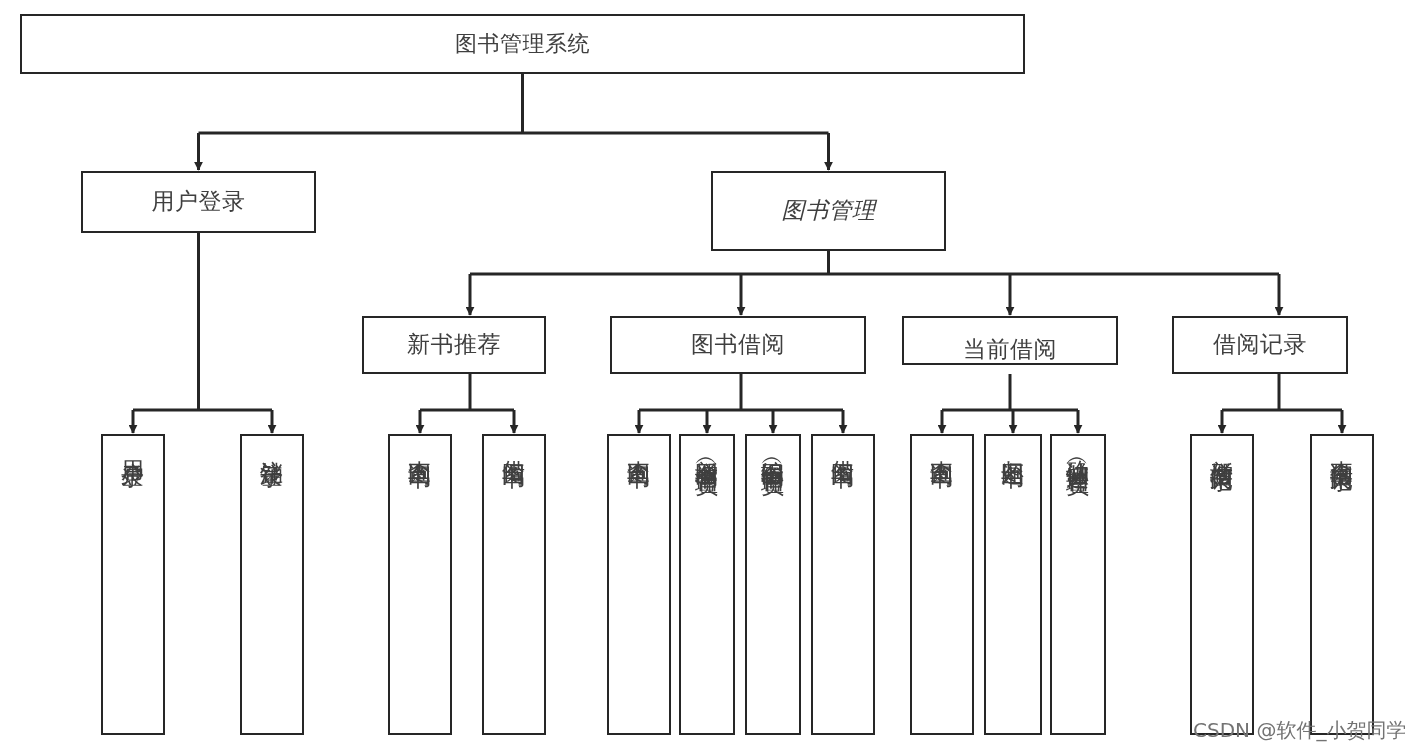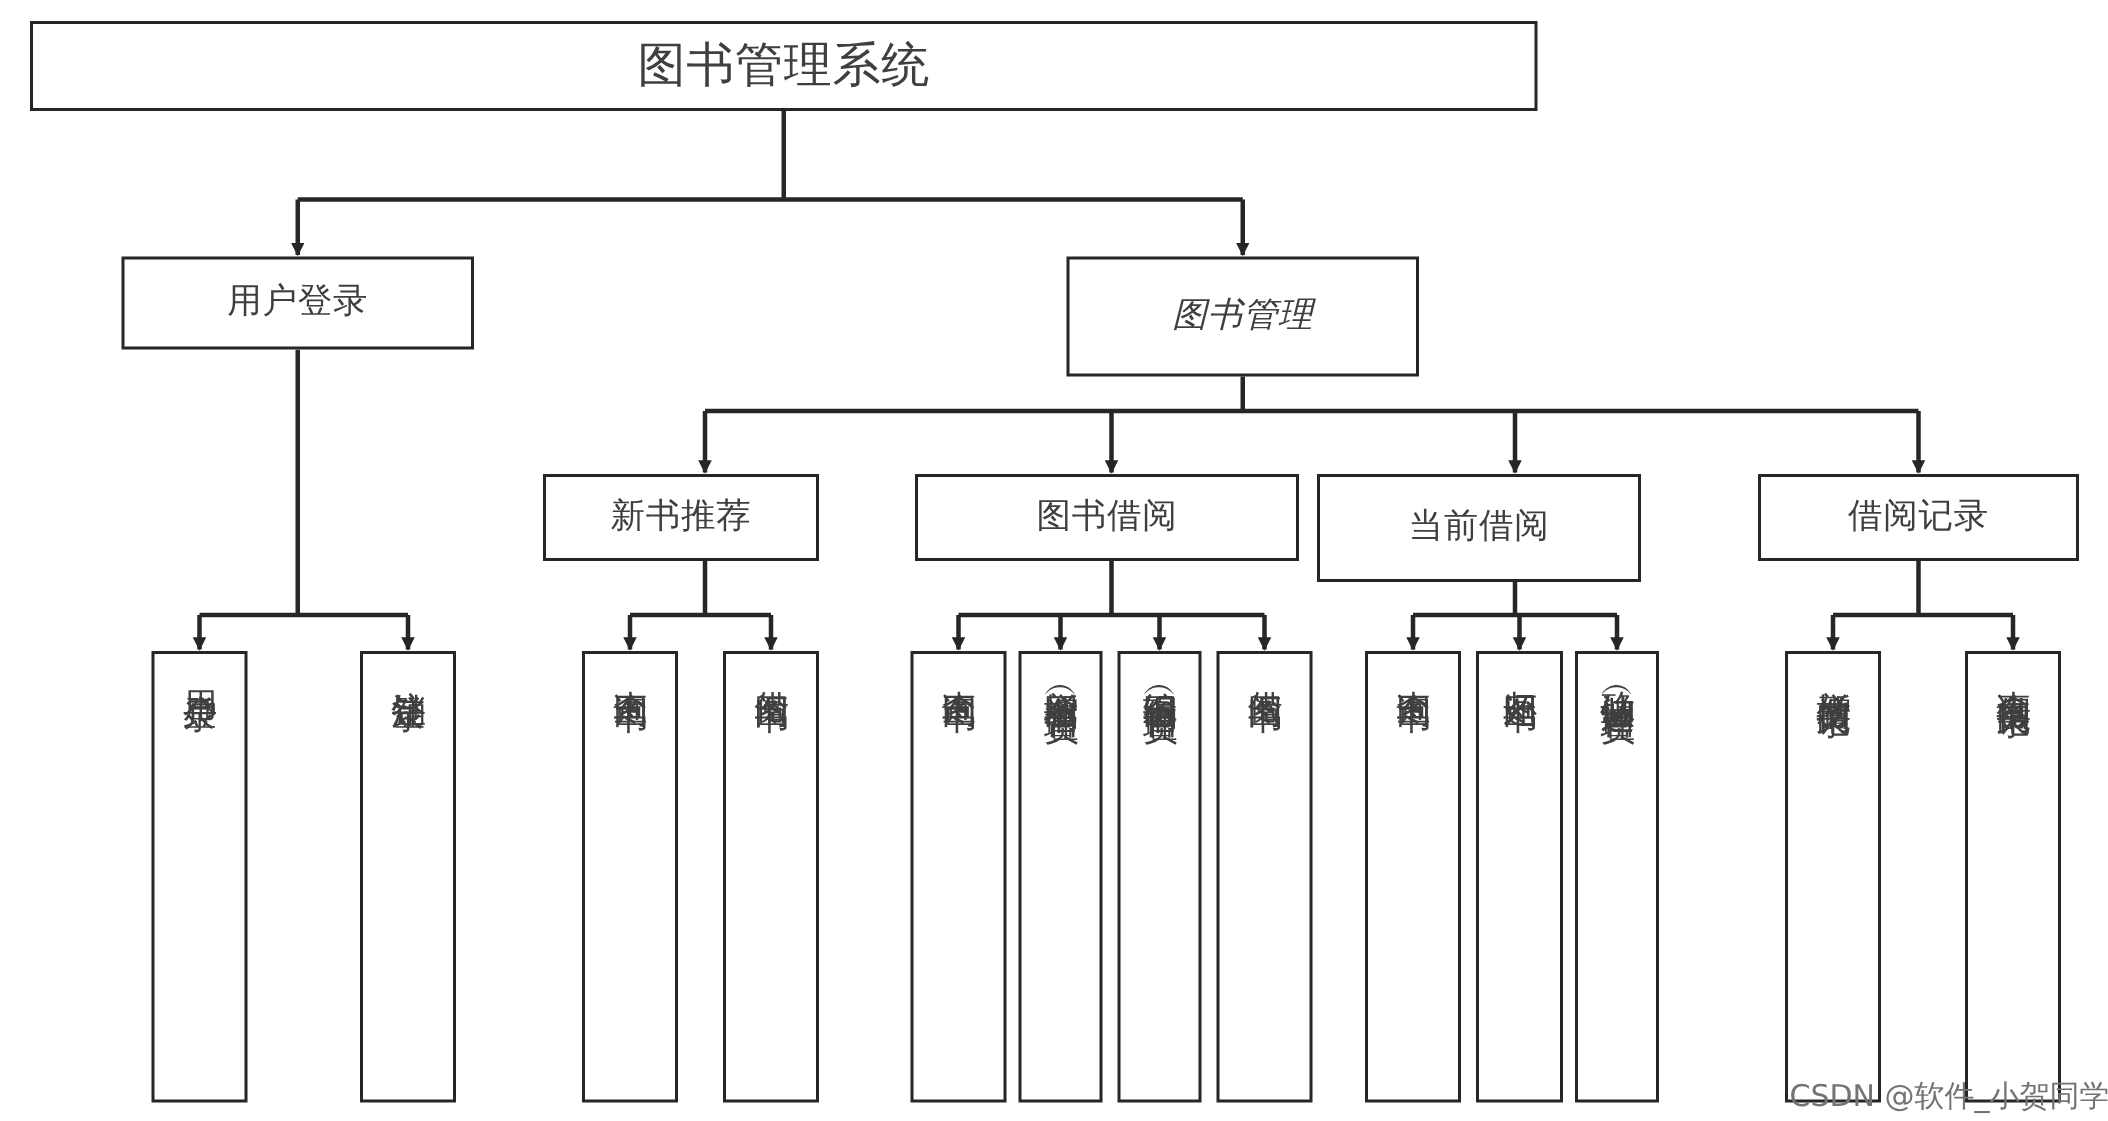--- a/index.html
+++ b/index.html
@@ -54,21 +54,21 @@
     padding-top: 6px;
   }
   .node.vertical .node-label {
     writing-mode: vertical-rl;
     text-orientation: upright;
     font-size: 23px;
     line-height: 1.05;
     letter-spacing: 2px;
   }
   .node.root .node-label {
-    font-size: 32px;
+    font-size: 22px;
   }
   .watermark {
     position: absolute;
     color: #b8b8b8;
     font-size: 20px;
     font-family: "DejaVu Sans", "Liberation Sans", sans-serif;
     white-space: nowrap;
     user-select: none;
   }
 </style>
@@ -127,24 +127,24 @@
       </div>
       <div class="node horizontal" style="left: 711px; top: 171px; width: 235px; height: 80px; font-style: italic;">
         <span class="node-label">图书管理</span>
       </div>
       <div class="node horizontal" style="left: 362px; top: 316px; width: 184px; height: 58px;">
         <span class="node-label">新书推荐</span>
       </div>
       <div class="node horizontal" style="left: 610px; top: 316px; width: 256px; height: 58px;">
         <span class="node-label">图书借阅</span>
       </div>
-      <div class="node horizontal" style="left: 878px; top: 316px; width: 216px; height: 72px;">
+      <div class="node horizontal" style="left: 902px; top: 316px; width: 216px; height: 49px; align-items: flex-end;">
         <span class="node-label">当前借阅</span>
       </div>
-      <div class="node horizontal" style="left: 1172px; top: 316px; width: 214px; height: 58px;">
+      <div class="node horizontal" style="left: 1172px; top: 316px; width: 176px; height: 58px;">
         <span class="node-label">借阅记录</span>
       </div>
       <div class="node vertical" style="left: 101px; top: 434px; width: 64px; height: 301px;">
         <span class="node-label">用户登录</span>
       </div>
       <div class="node vertical" style="left: 240px; top: 434px; width: 64px; height: 301px;">
         <span class="node-label">注销登录</span>
       </div>
       <div class="node vertical" style="left: 388px; top: 434px; width: 64px; height: 301px;">
         <span class="node-label">查询图书</span>

